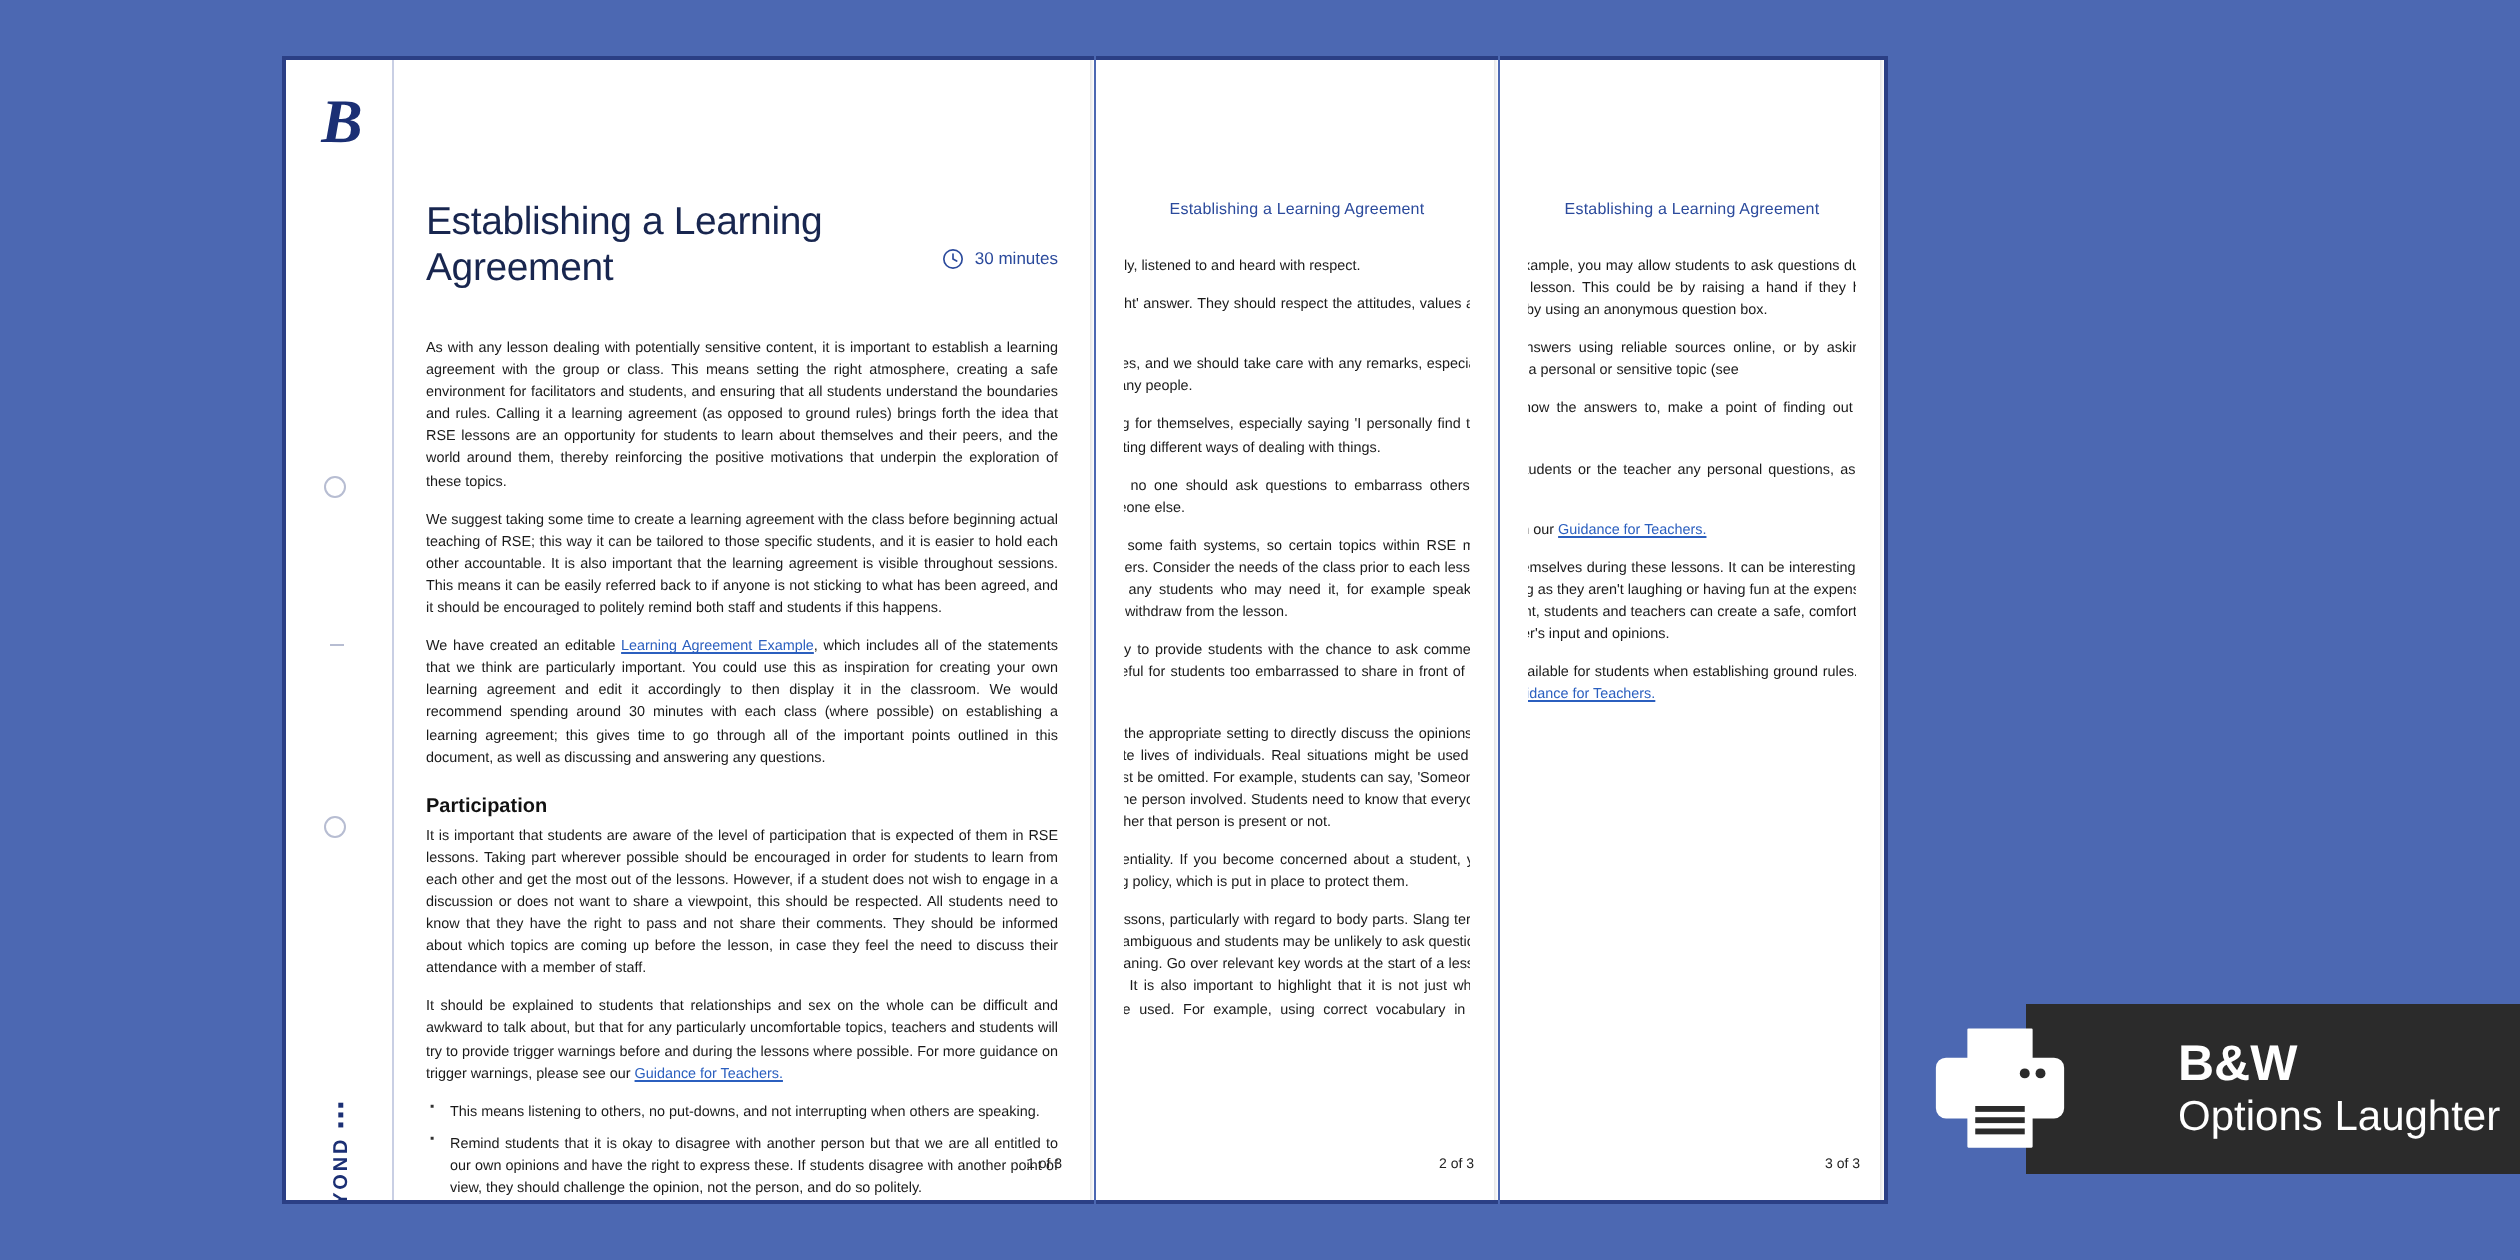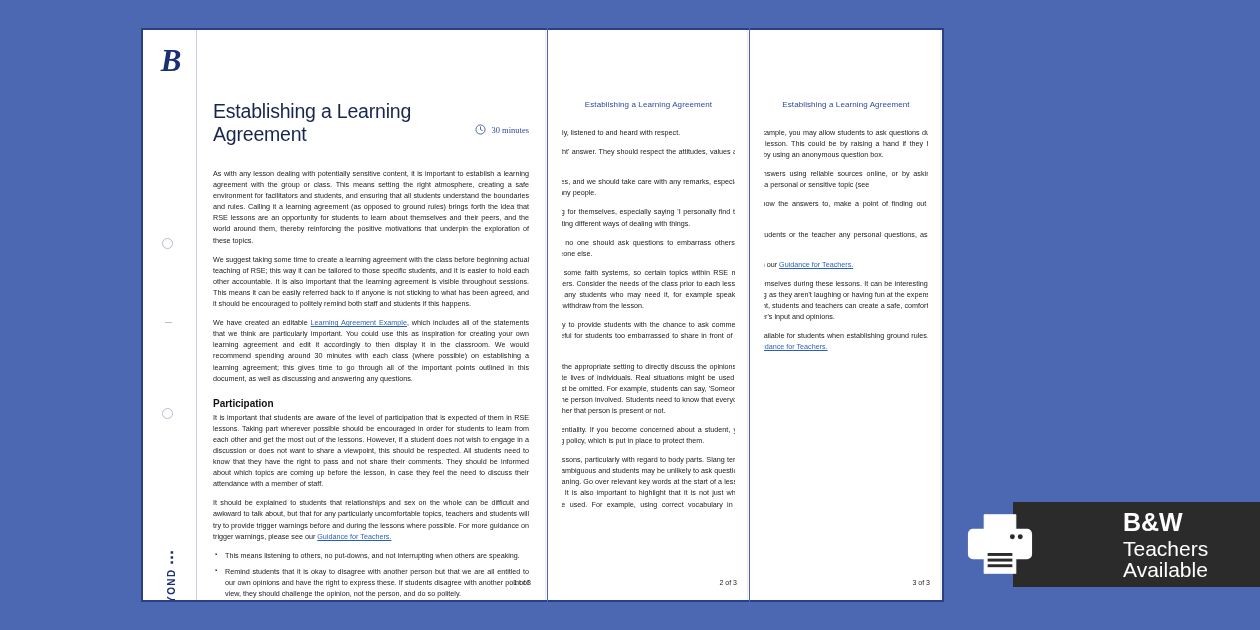--- a/index.html
+++ b/index.html
@@ -83,22 +83,22 @@
 
   h1.doc-title {
     margin:0 0 12px 0;
     font-size:19.5px; font-weight:normal; color:#18264f;
     letter-spacing:-0.2px;
     display:inline-block;
     vertical-align:middle;
   }
   .title-row { display:flex; align-items:center; gap:14px; margin-bottom:10px; }
   .time-badge {
-    display:flex; align-items:flex-end; gap:5px;
-    color:#2b4a9c; font-size:8.5px; white-space:nowrap;font-family:Liberation Serif, serif;
+    display:flex; align-items:flex-start; gap:5px;
+    color:#2b4a9c; font-size:8.5px; white-space:nowrap;
   }
   .clock-icon { display:block; }
 
   .page-head {
     text-align:center; color:#2b4a9c;
     font-size:8px; margin:0 0 18px 0; letter-spacing:0.1px;
   }
 
   p.para {
     margin:0 0 8px 0;
@@ -131,21 +131,21 @@
   .clip-wrap p.para, .clip-wrap h2.sec { width:300px; margin-left:-117px; }
   .page-3 .clip-wrap p.para, .page-3 .clip-wrap h2.sec { width:300px; margin-left:-122px; }
 
   
   .bw-badge {
     position:absolute; left:1013px; top:502px;
     width:247px; height:85px;
     background:#2b2b2b;
     display:flex; align-items:center;
   }
-  .bw-text { margin-left:110px; color:#fff; line-height:1.0; }
+  .bw-text { margin-left:76px; color:#fff; line-height:1.0; }
   .bw-text .l1 { font-size:25px; font-weight:bold; }
   .bw-text .l2 { font-size:21px; margin-top:3px; }
   .printer-icon {
     position:absolute; left:963px; top:508px;
     width:74px; height:72px;
     z-index:5;
   }
 </style>
 </head>
 <body>
@@ -244,21 +244,21 @@
       </div>
       <div class="pagenum">3 of 3</div>
     </div>
   </div>
 
 </div>
 
 <div class="bw-badge">
   <div class="bw-text">
     <div class="l1">B&amp;W</div>
-    <div class="l2">Teachers Available</div>
+    <div class="l2">Options Laughter</div>
   </div>
 </div>
 
 <svg class="printer-icon" viewBox="0 0 64 64">
   <g fill="#ffffff" stroke="#ffffff" stroke-width="1" stroke-linejoin="round">
     <path d="M18 6 h28 v13 h-28 z"></path>
     <path d="M8 19 h48 a4 4 0 0 1 4 4 v18 a4 4 0 0 1 -4 4 h-48 a4 4 0 0 1 -4 -4 v-18 a4 4 0 0 1 4 -4 z"></path>
     <path d="M18 36 h28 v22 h-28 z"></path>
   </g>
   <g fill="#2b2b2b">

